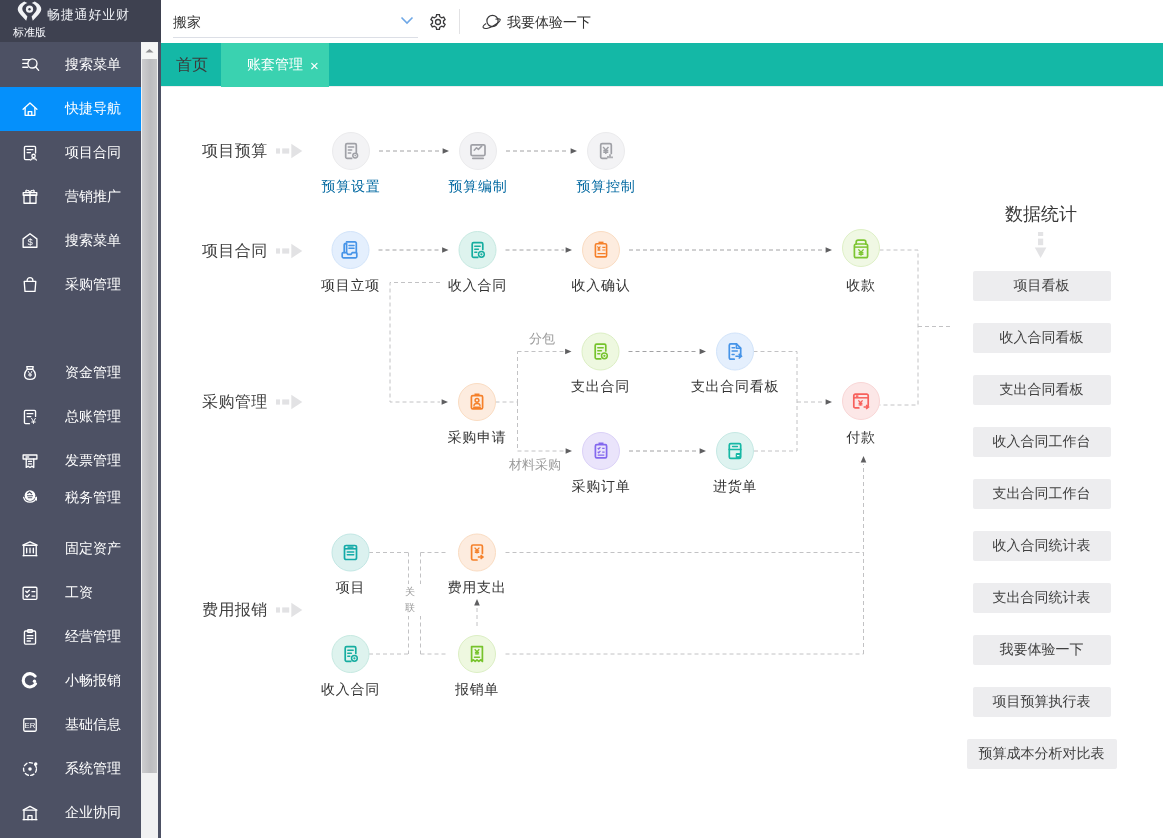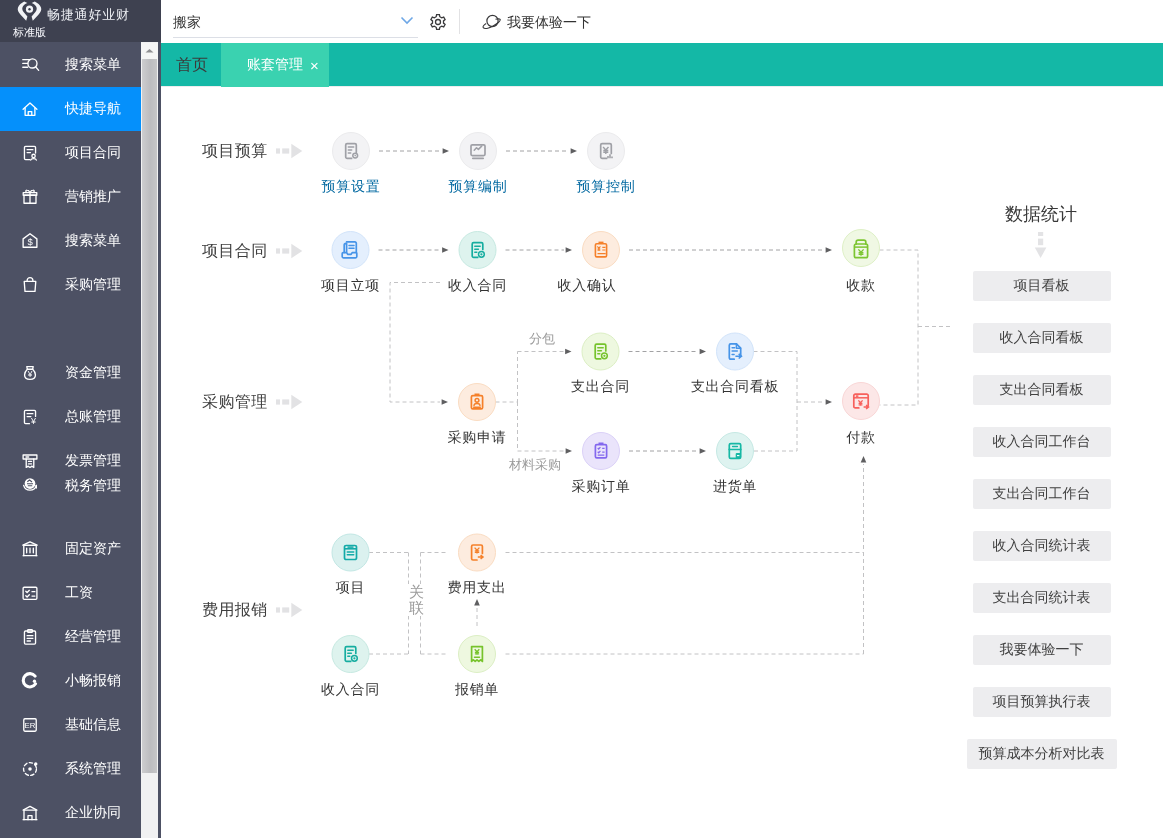--- a/index.html
+++ b/index.html
@@ -32,22 +32,22 @@
 #tab0 { position:absolute; left:15px; top:0; height:44px; line-height:44px; font-size:16px; color:#3a3a3a; }
 #tab1 { position:absolute; left:60px; top:0; width:108px; height:44px; background:#3ad2b0; color:#fff;
   font-size:14px; display:flex; align-items:center; padding-left:26px; }
 #tab1 .x { margin-left:7px; font-size:15px; }
 
 .cap { position:absolute; font-size:16px; letter-spacing:0.4px; color:#3f3f3f; transform:translate(0,-50%); white-space:nowrap; }
 .nlab { position:absolute; font-size:14px; letter-spacing:0.7px; color:#333; transform:translate(-50%,-50%); white-space:nowrap; z-index:2; }
 .nlab.gy { color:#0369a1; }
 .slab { position:absolute; font-size:13px; color:#9b9b9b; transform:translate(-50%,-50%);
   white-space:nowrap; background:#fff; padding:0 2px; z-index:3; }
-#guanlian { position:absolute; left:405px; top:584px; width:19px; font-size:15px; color:#9b9b9b;
-  background:#fff; text-align:right; line-height:16px; z-index:3; }
+#guanlian { position:absolute; left:405px; top:584px; width:19px; font-size:10px; color:#9b9b9b;
+  background:#fff; text-align:left; line-height:16px; z-index:3; }
 #stat { position:absolute; left:1005px; top:202px; font-size:18px; color:#383838; }
 .btn { position:absolute; height:30px; background:#ededef; border-radius:2px;
   font-size:14px; color:#404040; display:flex; align-items:center; justify-content:center; }
 #dsvg { position:absolute; left:0; top:0; z-index:1; }
 </style>
 </head>
 <body>
 <div id="stage">
 <svg id="dsvg" width="1163" height="838" viewBox="0 0 1163 838">
 <path d="M379 151H441" fill="none" stroke="#a2a2a4" stroke-width="1" stroke-dasharray="4 3"></path>
@@ -223,21 +223,21 @@
 </svg>
 <div class="cap" style="left:202px;top:151px">项目预算</div>
 <div class="cap" style="left:202px;top:251px">项目合同</div>
 <div class="cap" style="left:202px;top:402px">采购管理</div>
 <div class="cap" style="left:202px;top:610px">费用报销</div>
 <div class="nlab gy" style="left:351px;top:186.5px">预算设置</div>
 <div class="nlab gy" style="left:478px;top:186.5px">预算编制</div>
 <div class="nlab gy" style="left:606px;top:186.5px">预算控制</div>
 <div class="nlab" style="left:350.5px;top:285.5px">项目立项</div>
 <div class="nlab" style="left:477.5px;top:285.5px">收入合同</div>
-<div class="nlab" style="left:587px;top:285.5px">收入确认</div>
+<div class="nlab" style="left:601px;top:285.5px">收入确认</div>
 <div class="nlab" style="left:861px;top:285.5px">收款</div>
 <div class="nlab" style="left:600.5px;top:387px">支出合同</div>
 <div class="nlab" style="left:735px;top:387px">支出合同看板</div>
 <div class="nlab" style="left:477px;top:437.5px">采购申请</div>
 <div class="nlab" style="left:861px;top:437.5px">付款</div>
 <div class="nlab" style="left:601px;top:487px">采购订单</div>
 <div class="nlab" style="left:735px;top:487px">进货单</div>
 <div class="nlab" style="left:350.5px;top:588px">项目</div>
 <div class="nlab" style="left:477px;top:588px">费用支出</div>
 <div class="nlab" style="left:350.5px;top:689.5px">收入合同</div>
@@ -354,21 +354,21 @@
       </div>
 <div class="mi" style="top:439px">
         <svg width="20" height="20" viewBox="0 0 18 18">
           <path d="M2.8 3.6h12.4v3.6H2.8z" fill="none" stroke="#fff" stroke-width="1.2" stroke-linecap="round" stroke-linejoin="round"></path>
           <path d="M5.4 5.4h2.4" fill="none" stroke="#fff" stroke-width="1.2" stroke-linecap="round" stroke-linejoin="round"></path>
           <path d="M5.6 7.2v7.6l1.7-1.2 1.7 1.2 1.7-1.2 1.7 1.2V7.2" fill="none" stroke="#fff" stroke-width="1.2" stroke-linecap="round" stroke-linejoin="round"></path>
           <path d="M7.6 9.4h2.8M7.6 11.6h2.8" fill="none" stroke="#fff" stroke-width="1.2" stroke-linecap="round" stroke-linejoin="round"></path>
         </svg>
         <span>发票管理</span>
       </div>
-<div class="mi" style="top:464px">
+<div class="mi" style="top:476px">
         <svg width="20" height="20" viewBox="0 0 18 18">
           <circle cx="9" cy="6.8" r="4.8" fill="#fff" stroke="none"></circle>
           <path d="M6.6 5.2l2-1.6 2.2 1.8M6.3 7h5.4M7 8.8h4" stroke="#4d5164" stroke-width="1" fill="none"></path>
           <path d="M3.3 8.4a5.9 5.9 0 0011.4 0" fill="none" stroke="#fff" stroke-width="1.2" stroke-linecap="round" stroke-linejoin="round"></path>
           <path d="M14.7 8.4v2.4" fill="none" stroke="#fff" stroke-width="1.2" stroke-linecap="round" stroke-linejoin="round"></path>
         </svg>
         <span>税务管理</span>
       </div>
 <div class="mi" style="top:527px">
         <svg width="20" height="20" viewBox="0 0 18 18">

